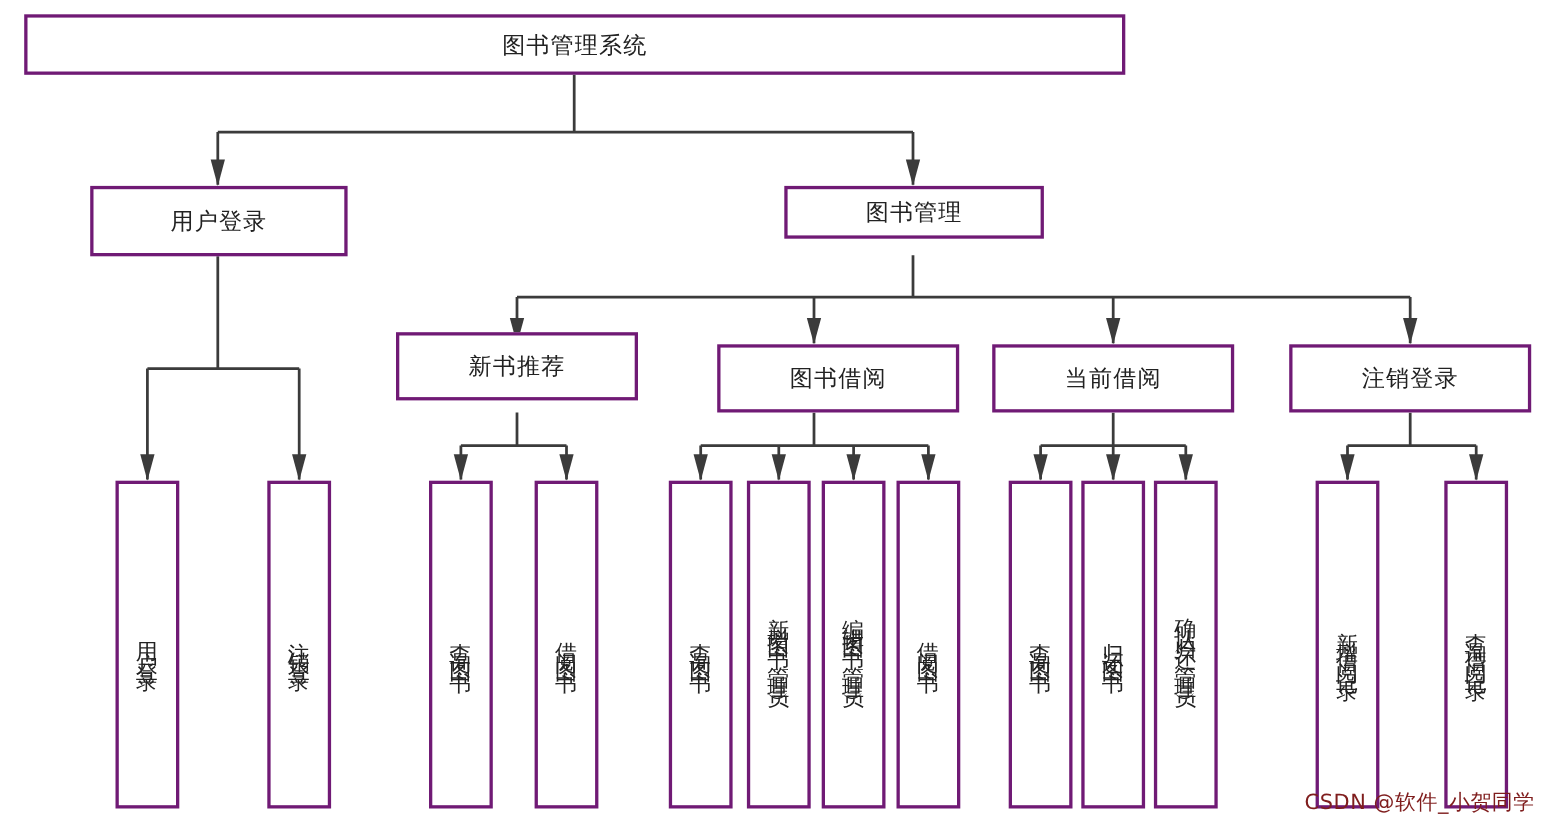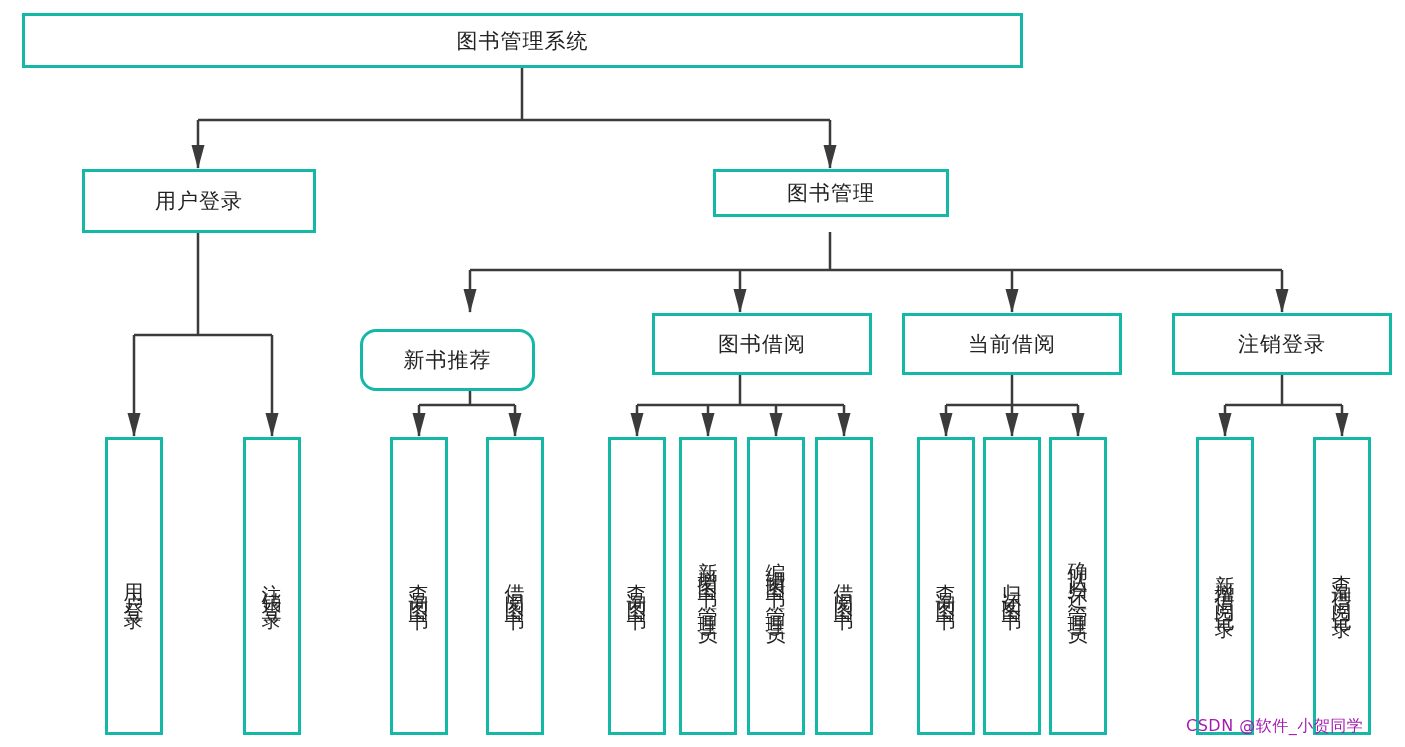--- a/index.html
+++ b/index.html
@@ -25,21 +25,21 @@
     stroke: #3b3b3b;
     stroke-width: 2.5;
   }
   .arrowhead {
     fill: #3b3b3b;
     stroke: none;
   }
   .box {
     position: absolute;
     box-sizing: border-box;
-    border: 3px solid #14b8a6;
+    border: 3px solid #701a75;
     background: #ffffff;
     display: flex;
     align-items: center;
     justify-content: center;
     color: #222222;
   }
   .hbox {
     font-size: 21px;
     letter-spacing: 1px;
     white-space: nowrap;
@@ -52,22 +52,22 @@
   }
   .vbox .vtext {
     writing-mode: vertical-rl;
     letter-spacing: 9px;
     line-height: 1;
   }
   .watermark {
     position: absolute;
     left: 1186px;
     top: 716px;
-    font-size: 16px;
-    color: #a21caf;
+    font-size: 19px;
+    color: #7f1d1d;
     white-space: nowrap;
     z-index: 5;
     letter-spacing: 0.5px;
   }
 </style>
 </head>
 <body>
 
 <div id="canvas">
 
@@ -108,21 +108,21 @@
       <polygon class="arrowhead" points="1218.5,413 1231.5,413 1225,437"></polygon>
       <polygon class="arrowhead" points="1335.5,413 1348.5,413 1342,437"></polygon>
     </g>
   </svg>
 
   <div class="box hbox" style="left:22px; top:13px; width:1001px; height:55px;">图书管理系统</div>
 
   <div class="box hbox" style="left:82px; top:169px; width:234px; height:64px;">用户登录</div>
   <div class="box hbox" style="left:713px; top:169px; width:236px; height:48px;">图书管理</div>
 
-  <div class="box hbox" style="left:360px; top:329px; width:175px; height:62px;border-radius:16px;">新书推荐</div>
+  <div class="box hbox" style="left:360px; top:302px; width:220px; height:62px;">新书推荐</div>
   <div class="box hbox" style="left:652px; top:313px; width:220px; height:62px;">图书借阅</div>
   <div class="box hbox" style="left:902px; top:313px; width:220px; height:62px;">当前借阅</div>
   <div class="box hbox" style="left:1172px; top:313px; width:220px; height:62px;">注销登录</div>
 
   <div class="box vbox" style="left:105px;">
     <span class="vtext">用户登录</span>
   </div>
   <div class="box vbox" style="left:243px;">
     <span class="vtext">注销登录</span>
   </div>

